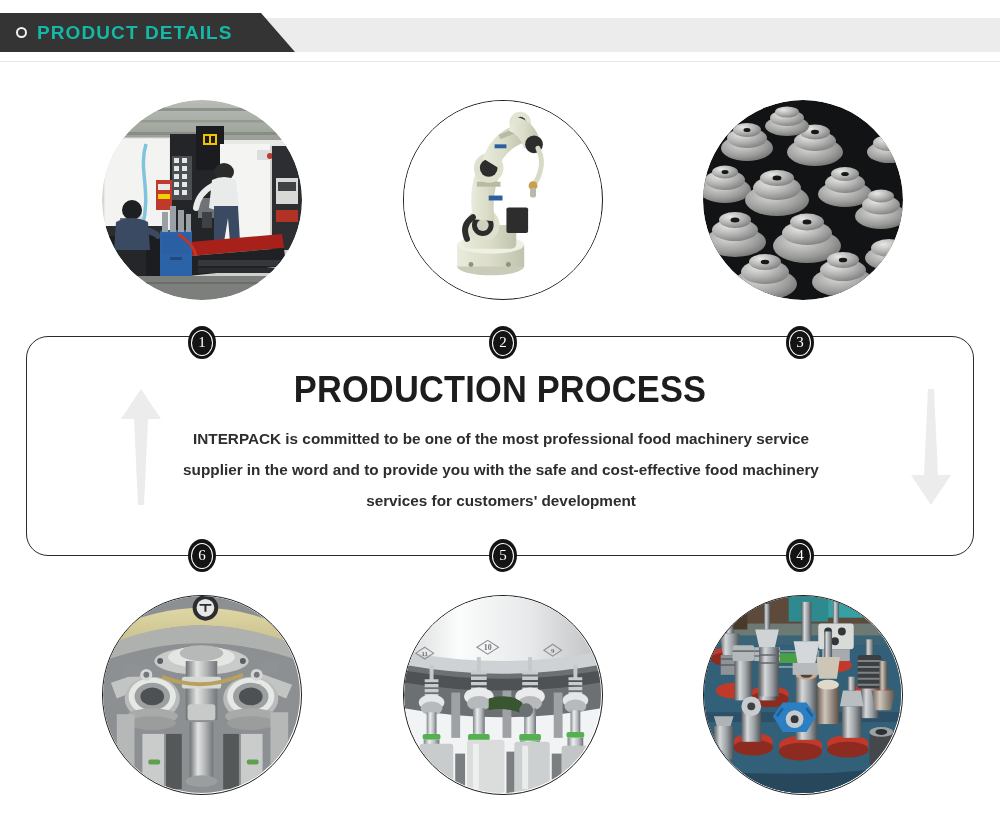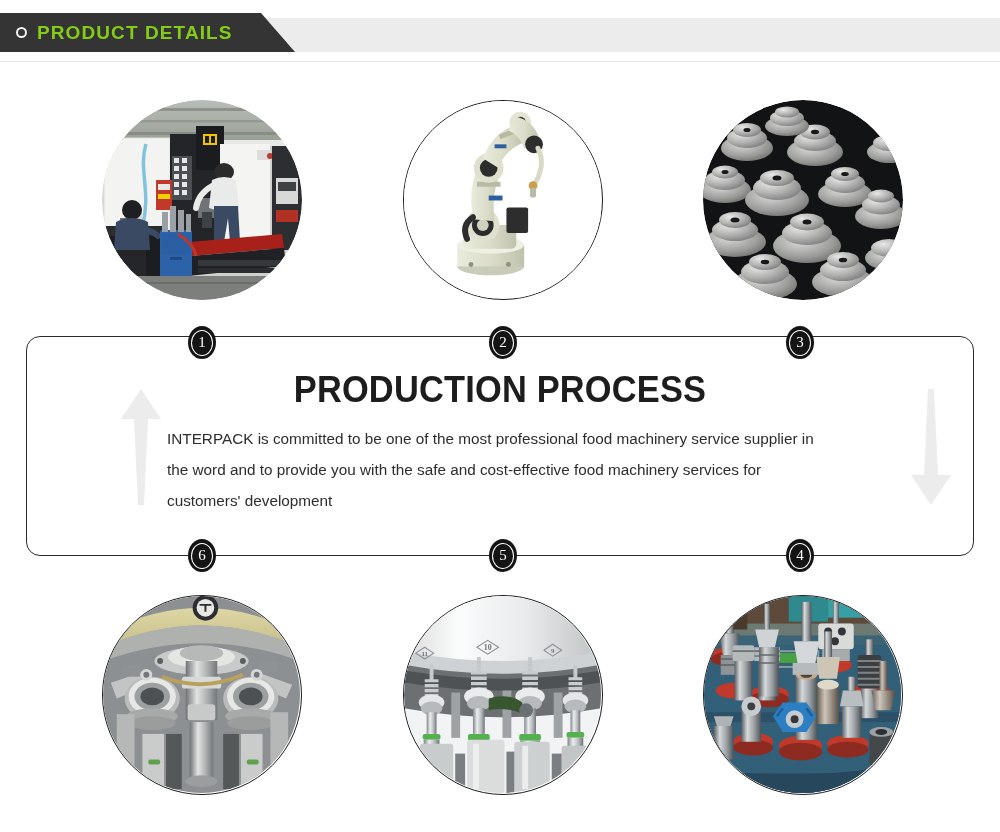--- a/index.html
+++ b/index.html
@@ -46,21 +46,21 @@
     width: 11px;
     height: 11px;
     border: 2.4px solid #f1f1f1;
     border-radius: 50%;
     box-sizing: border-box;
     margin-left: 16px;
     margin-right: 10px;
     flex: none;
   }
   #header-title {
-    color: #84cc16;
+    color: #14b8a6;
     font-size: 19px;
     font-weight: bold;
     letter-spacing: 1.1px;
     font-family: "Liberation Sans", sans-serif;
     white-space: nowrap;
   }
   #header-underline {
     position: absolute;
     left: 0;
     top: 61px;
@@ -88,21 +88,21 @@
   #photo-4 { left: 703px; top: 595px; border: 1.5px solid #1d1d1d; box-sizing: border-box; }
 
   
   #process-panel {
     position: absolute;
     left: 26px;
     top: 336px;
     width: 948px;
     height: 220px;
     border: 1.3px solid #2b2b2b;
-    border-radius: 14px;
+    border-radius: 22px;
     box-sizing: border-box;
     background: #ffffff;
   }
   #process-title {
     position: absolute;
     left: 0;
     top: 32px;
     width: 100%;
     text-align: center;
     font-size: 37px;
@@ -110,25 +110,26 @@
     color: #1d1d1d;
     letter-spacing: 0.2px;
     font-family: "Liberation Sans", sans-serif;
     transform: scaleX(0.93);
   }
   #process-desc {
     position: absolute;
     left: 140px;
     top: 86px;
     width: 668px;
-    text-align: left;
+    text-align: center;
     font-size: 15.3px;
     line-height: 31px;
     color: #2d2d2d;
     font-family: "Liberation Sans", sans-serif;
+    font-weight: bold;
   }
 
   
   .panel-arrow { position: absolute; }
   #arrow-up   { left: 92px;  top: 52px; }
   #arrow-down { left: 882px; top: 52px; }
 
   
   .step-badge {
     position: absolute;

